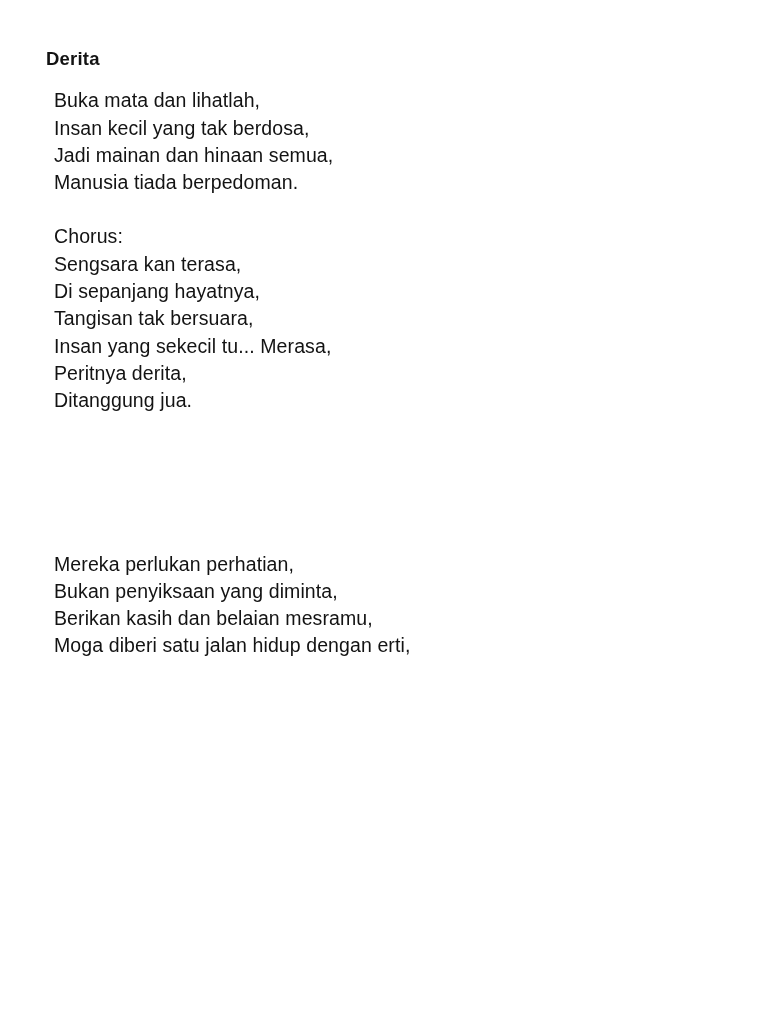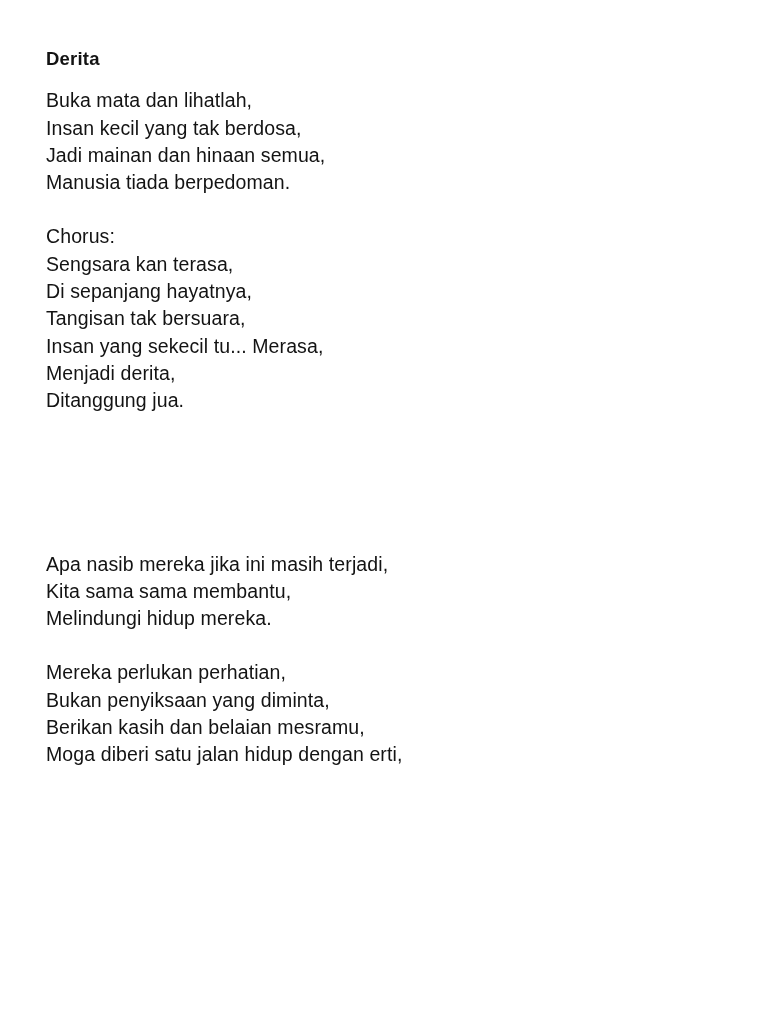--- a/index.html
+++ b/index.html
@@ -20,21 +20,21 @@
     padding: 45px 40px 0 46px;
   }
   .poem-title {
     margin: 0 0 15px 0;
     font-size: 18.5px;
     line-height: 27.3px;
     font-weight: bold;
     letter-spacing: 0.2px;
   }
   .stanza {
-    margin: 0 0 27px 0;
+    margin: 0 0 27px 8px;
     font-size: 19.5px;
     line-height: 27.3px;
     font-weight: normal;
     white-space: pre-line;
     letter-spacing: 0.1px;
   }
   
   .big-gap {
     height: 109px;
   }
@@ -51,29 +51,26 @@
 Insan kecil yang tak berdosa,
 Jadi mainan dan hinaan semua,
 Manusia tiada berpedoman.</p>
 
 
     <p class="stanza">Chorus:
 Sengsara kan terasa,
 Di sepanjang hayatnya,
 Tangisan tak bersuara,
 Insan yang sekecil tu... Merasa,
-Menjadi derita,
+Peritnya derita,
 Ditanggung jua.</p>
 
     <div class="big-gap"></div>
 
 
-    <p class="stanza">Apa nasib mereka jika ini masih terjadi,
-Kita sama sama membantu,
-Melindungi hidup mereka.</p>
 
     <p class="stanza">Mereka perlukan perhatian,
 Bukan penyiksaan yang diminta,
 Berikan kasih dan belaian mesramu,
 Moga diberi satu jalan hidup dengan erti,</p>
 
   </div>
 </div>
 
 </body></html>

